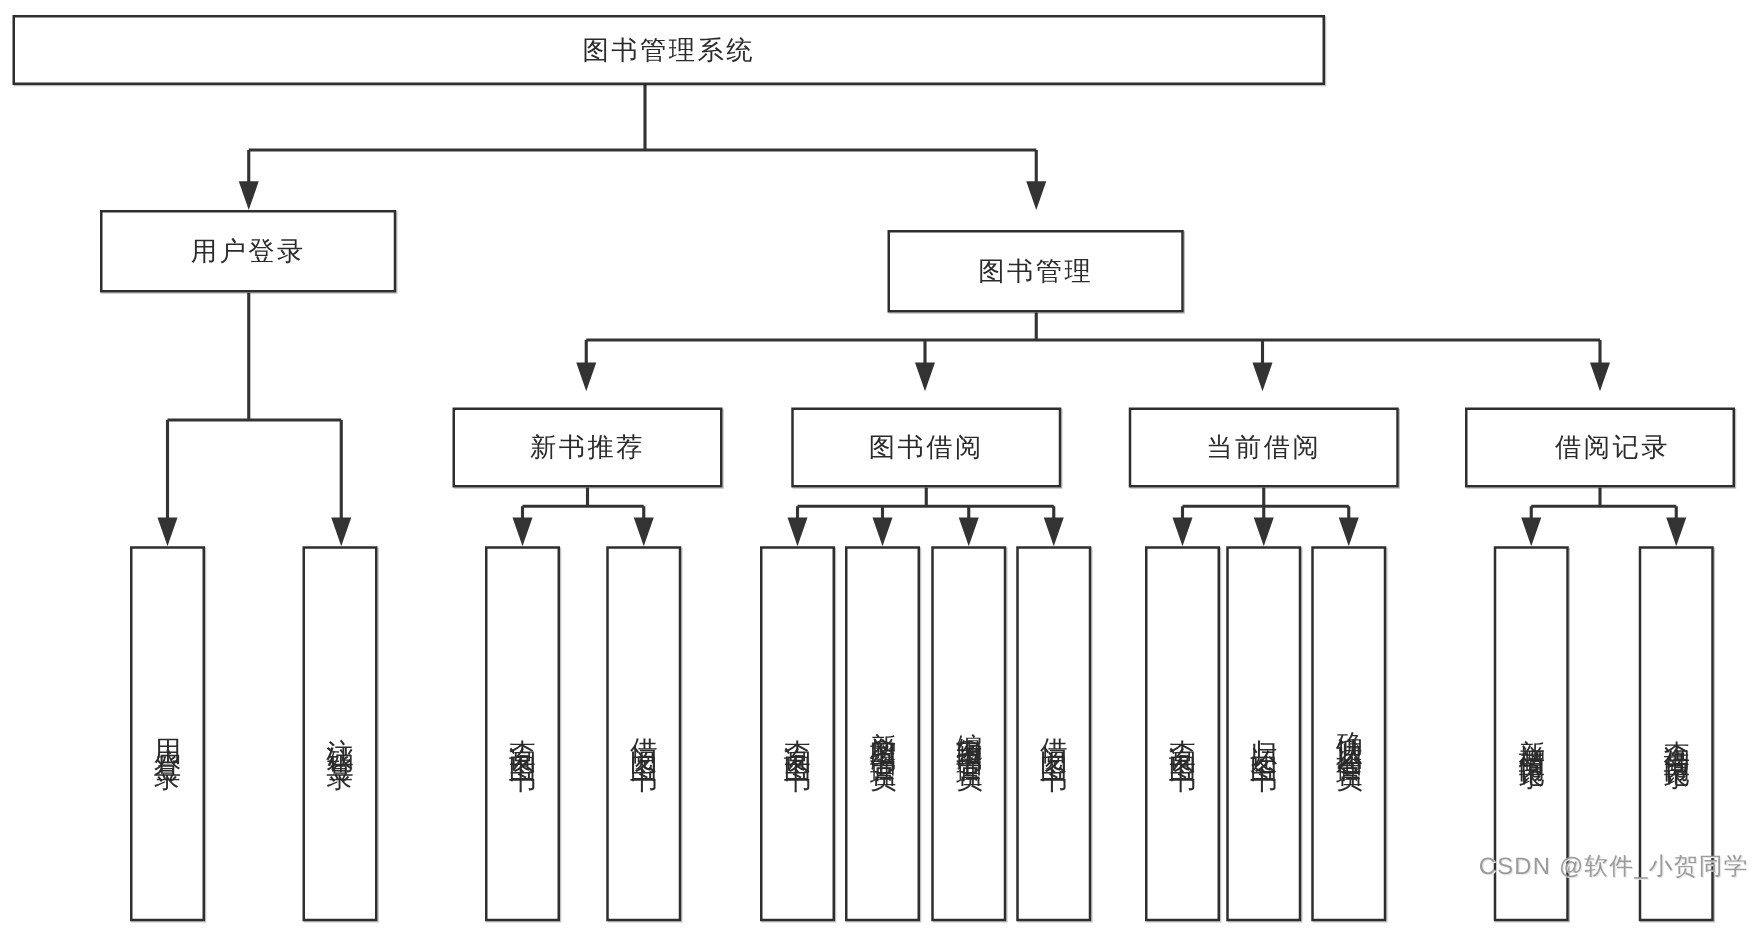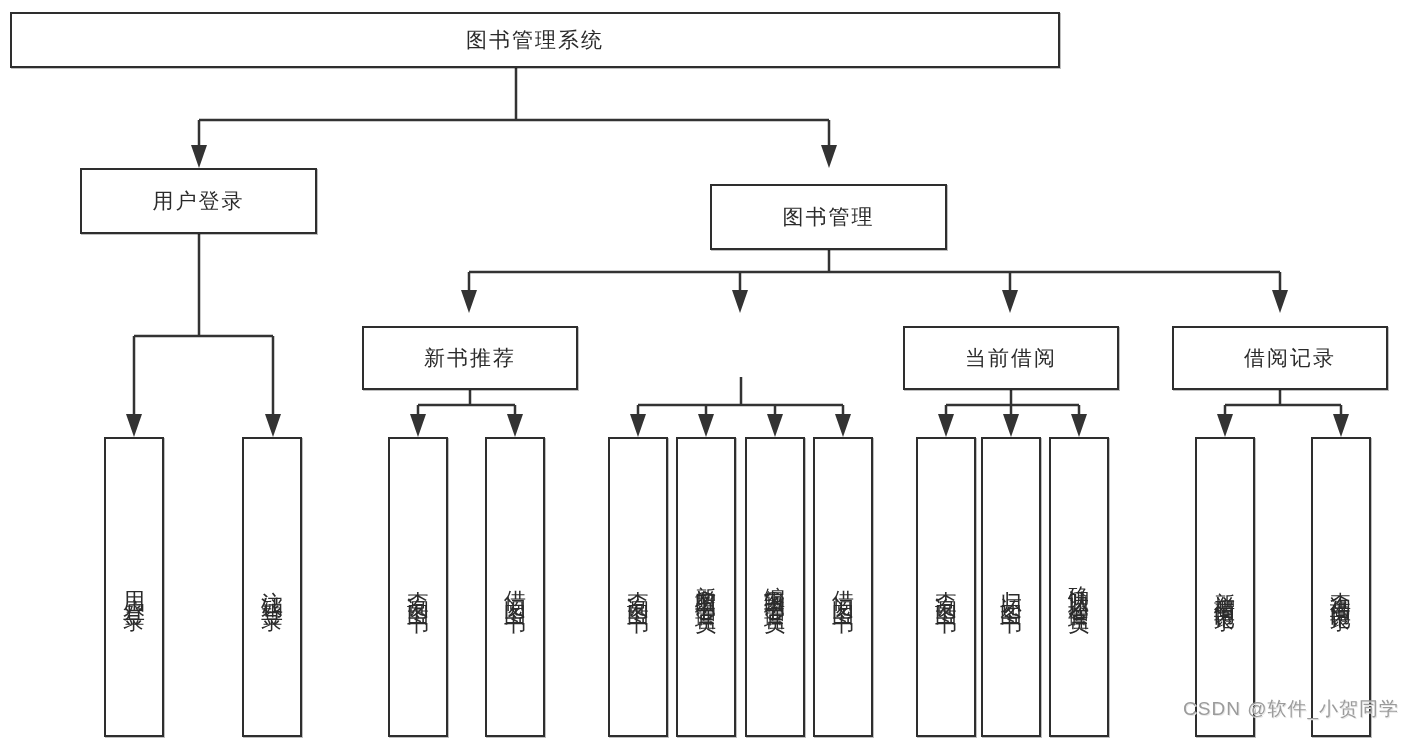--- a/index.html
+++ b/index.html
@@ -46,21 +46,21 @@
     text-orientation: mixed;
     font-size: 22px;
     letter-spacing: 7px;
     line-height: 1;
     padding: 4px 0;
   }
   .leaf.long { letter-spacing: 4px; font-size: 21px; }
   .watermark {
     position: absolute;
     right: 6px;
-    top: 696px;
+    top: 680px;
     font-size: 19px;
     color: #9b9b9b;
     letter-spacing: 1px;
     text-shadow: 1px 1px 0 #e8e8e8;
     z-index: 5;
   }
 </style>
 </head>
 <body>
 
@@ -97,20 +97,21 @@
       <polygon points="1333,414 1349,414 1341,437"></polygon>
     </g>
   </svg>
 
   <div class="box root-box">图书管理系统</div>
 
   <div class="box l2-user">用户登录</div>
   <div class="box l2-book">图书管理</div>
 
   <div class="box l3 l3-a">新书推荐</div>
+  <div class="box l3 l3-b">图书借阅</div>
   <div class="box l3 l3-c">当前借阅</div>
   <div class="box l3 l3-d">借阅记录</div>
 
   <div class="box leaf" style="left:104px">用户登录</div>
   <div class="box leaf" style="left:242px">注销登录</div>
 
   <div class="box leaf" style="left:388px">查询图书</div>
   <div class="box leaf" style="left:485px">借阅图书</div>
 
   <div class="box leaf" style="left:608px">查询图书</div>

